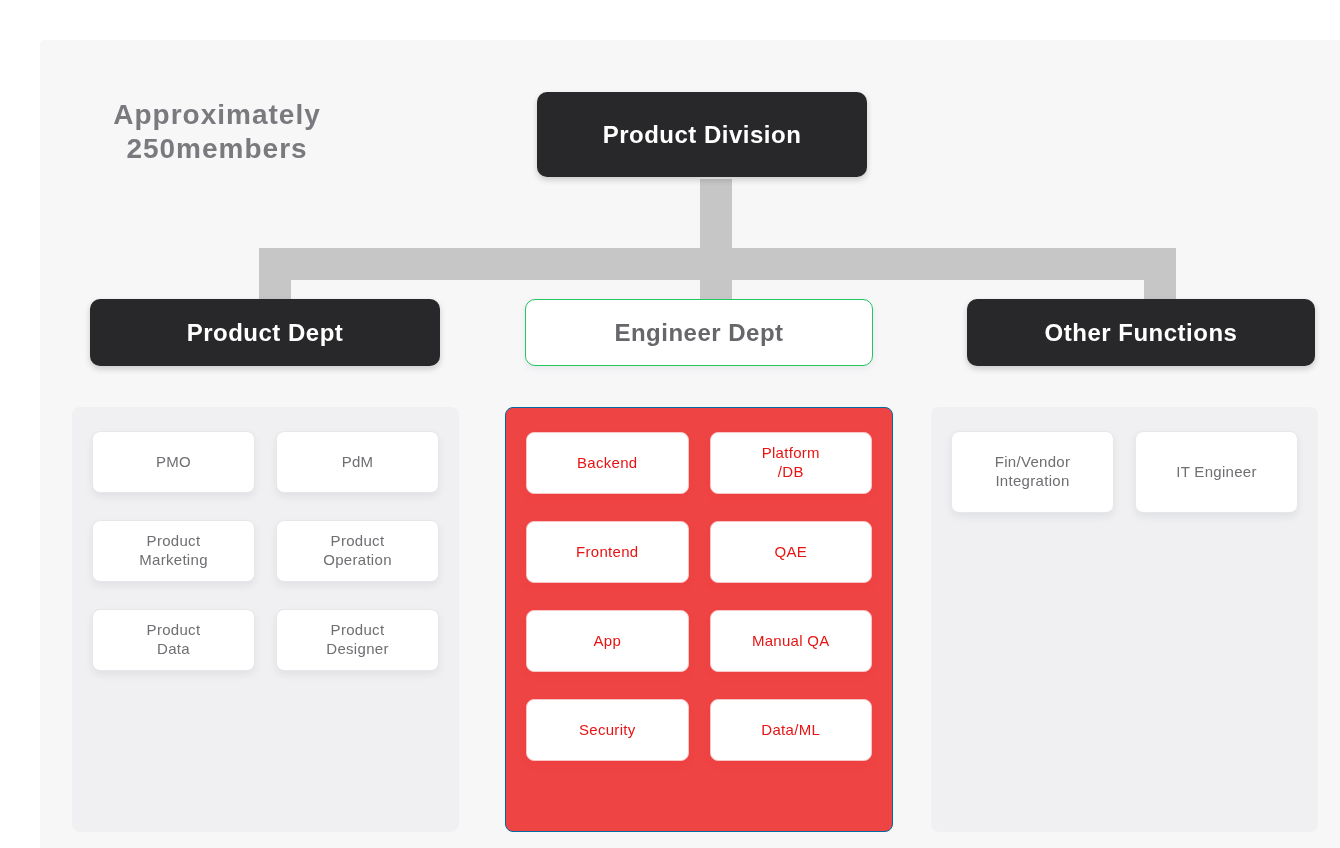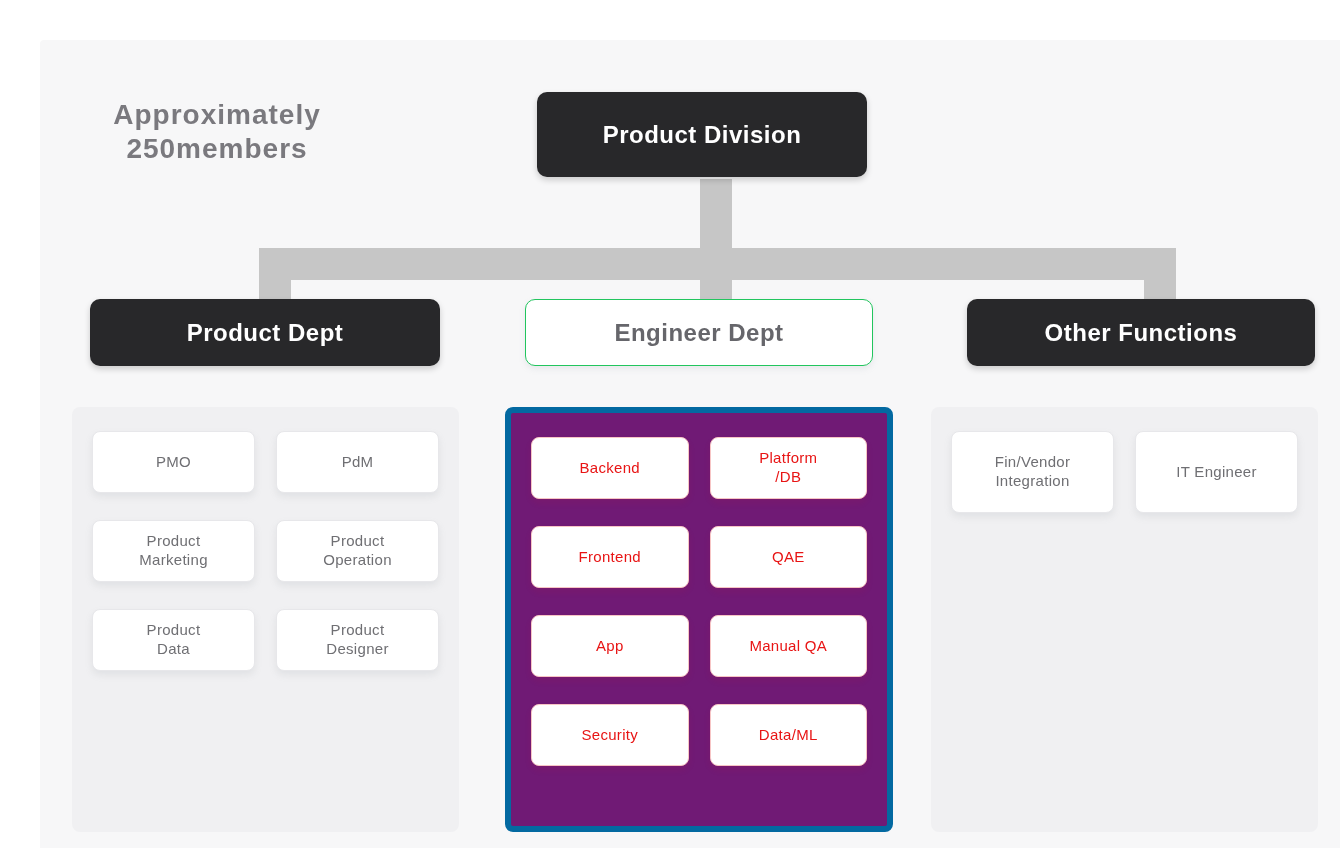--- a/index.html
+++ b/index.html
@@ -69,22 +69,22 @@
     height: 425px;
     border-radius: 8px;
     display: grid;
     grid-template-columns: 1fr 1fr;
     gap: 27px 21px;
     padding: 24px 20px;
     align-content: start;
   }
   .panel-gray { background: #f0f0f2; }
   .panel-red {
-    background: #701a75;
-    border: 6px solid #0369a1;
+    background: #ef4444;
+    border: 1px solid #0369a1;
   }
   .panel-product { left: 40px; width: 387px; }
   .panel-engineer { left: 473px; width: 388px; }
   .panel-other { left: 899px; width: 387px; }
 
   .cell {
     background: #ffffff;
     border-radius: 8px;
     min-height: 62px;
     display: flex;

